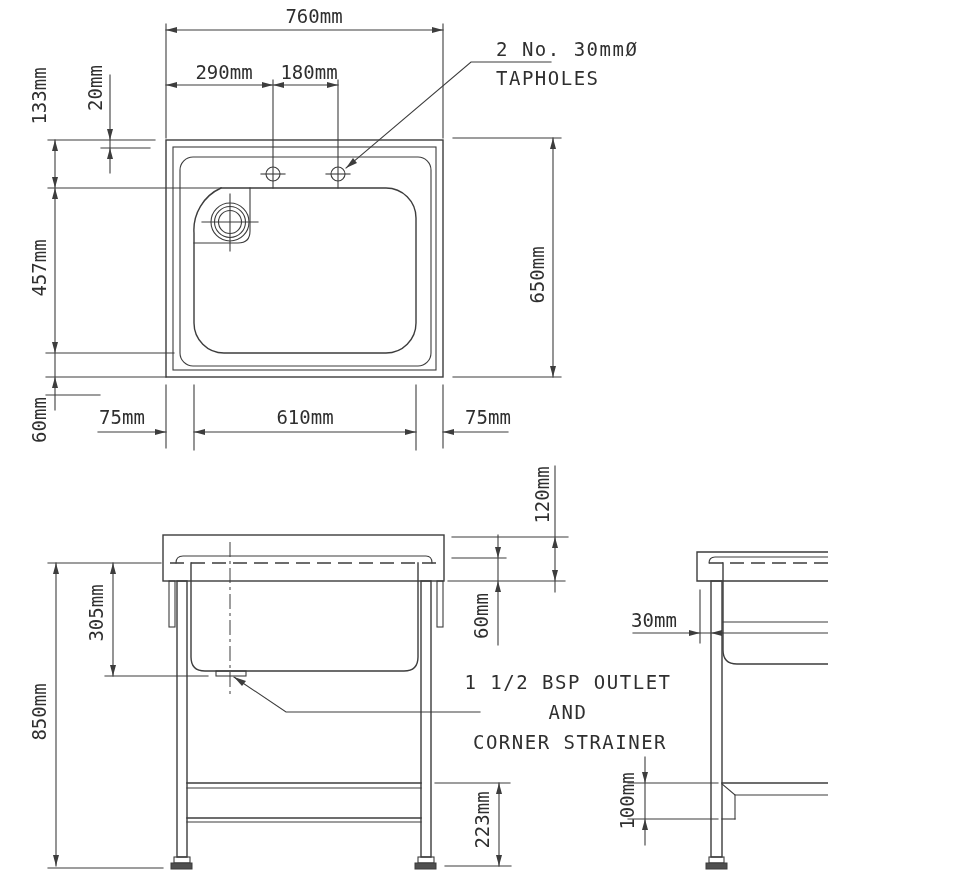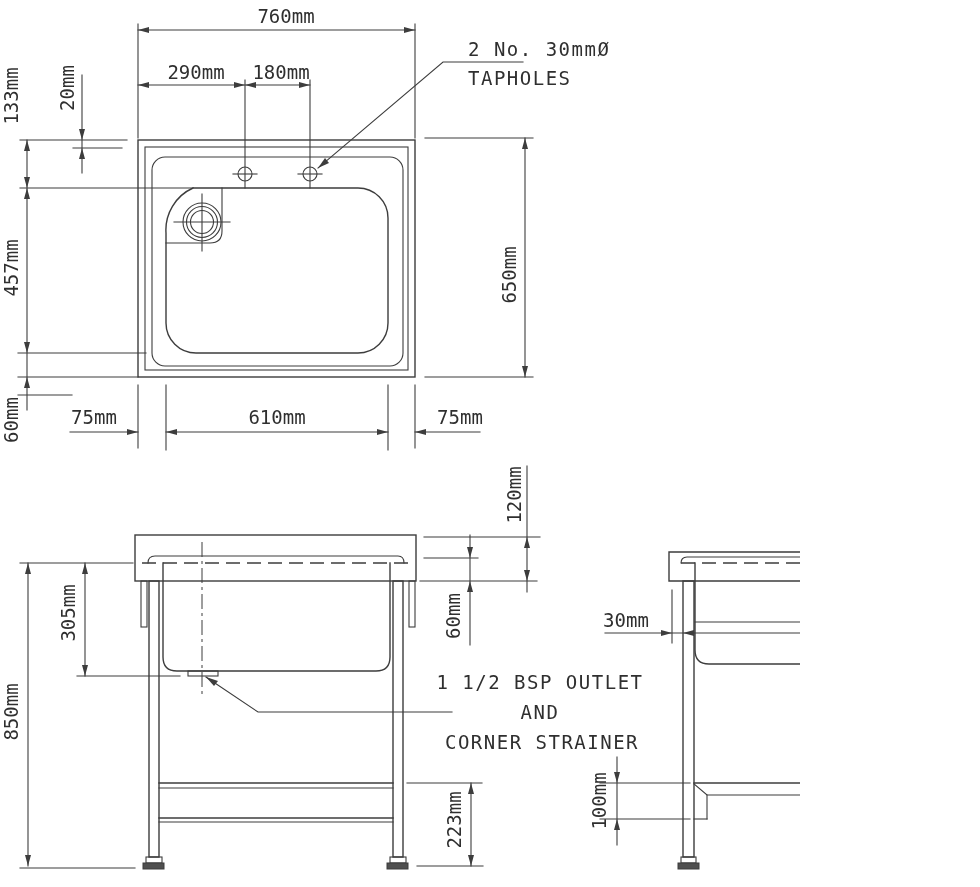--- a/index.html
+++ b/index.html
@@ -1,16 +1,16 @@
 <!DOCTYPE html>
 <html><head>
 <meta charset="utf-8">
 <style>
   html,body{margin:0;padding:0;background:#ffffff;}
-  .stage{position:relative;width:800px;height:887px;background:#fff;overflow:hidden;}
+  .stage{position:relative;width:800px;height:887px;background:#fff;overflow:hidden;margin-left:28px;}
   svg{display:block;}
   .ln{stroke:#3d3d3d;stroke-width:1.4;fill:none;stroke-linecap:square;}
   .tn{stroke:#3d3d3d;stroke-width:1.1;fill:none;stroke-linecap:square;}
   .hid{stroke:#3d3d3d;stroke-width:1.4;fill:none;stroke-dasharray:14,7;}
   .cl{stroke:#3d3d3d;stroke-width:1;fill:none;stroke-dasharray:15,4,3,4;}
   .hd{stroke:#3d3d3d;stroke-width:1.2;fill:none;stroke-dasharray:8,5;}
   .ah{fill:#3d3d3d;stroke:none;}
   .foot{fill:#4f4f4f;stroke:#3d3d3d;stroke-width:1;}
   text{fill:#2f2f2f;font-family:"DejaVu Sans Mono","Liberation Mono",monospace;font-size:19px;}
   .note{letter-spacing:1.5px;}

